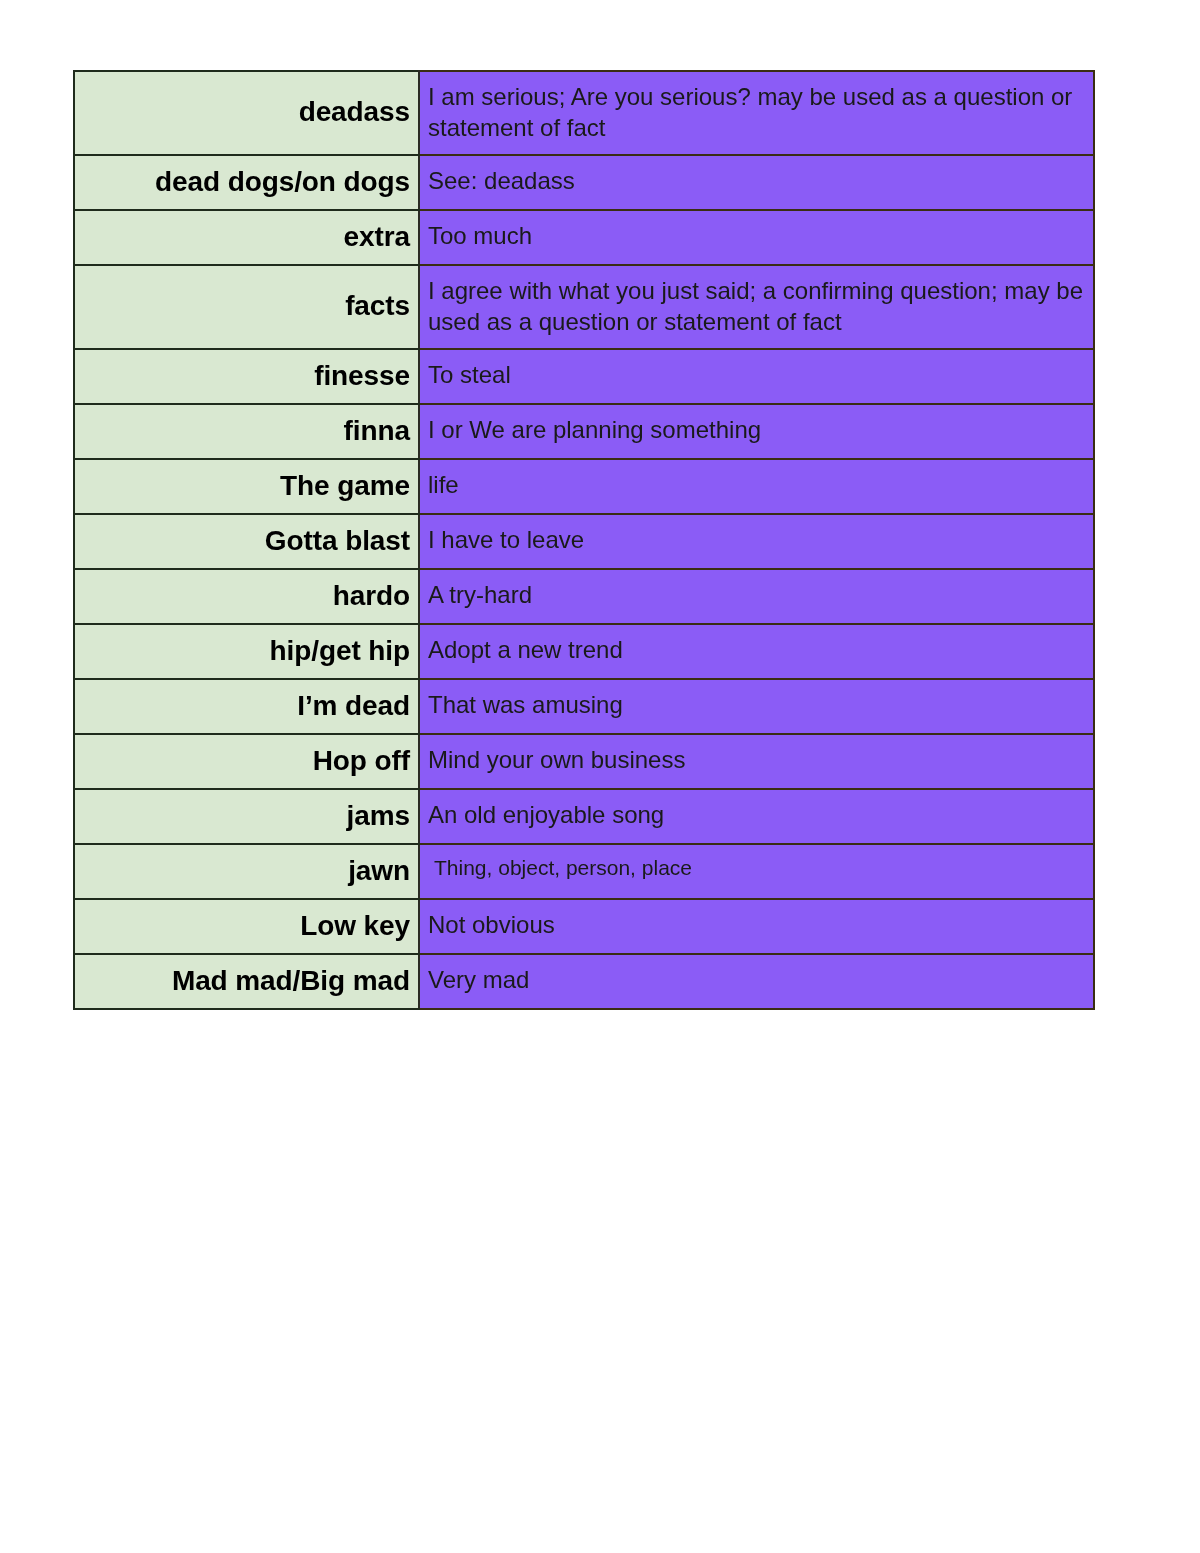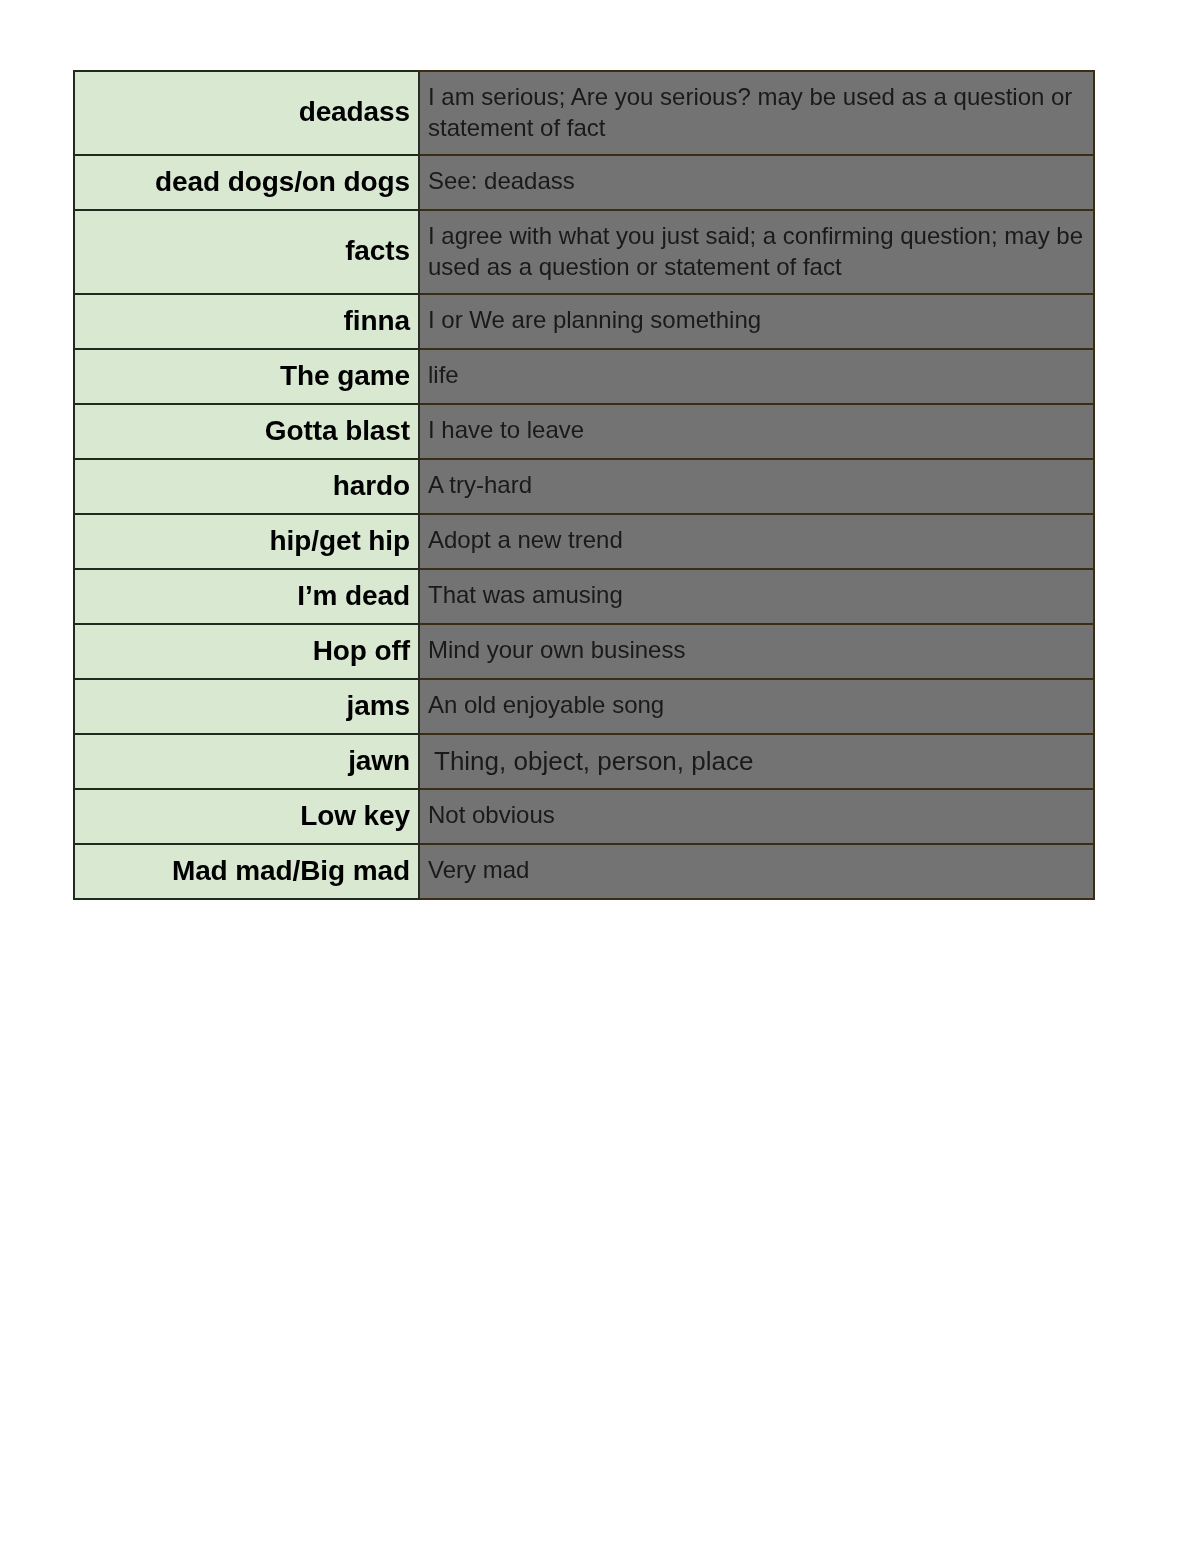--- a/index.html
+++ b/index.html
@@ -47,37 +47,37 @@
     vertical-align: middle;
     font-weight: bold;
     font-size: 28px;
     line-height: 1.18;
     color: #000000;
     padding: 9px 8px 11px 10px;
     letter-spacing: -0.1px;
   }
 
   td.def-cell {
-    background: #737373;
+    background: #8b5cf6;
     border-top: 2px solid #3a2d13;
     border-bottom: 2px solid #3a2d13;
     border-right: 2px solid #3a2d13;
     border-left: 2px solid #2b2b24;
     text-align: left;
     vertical-align: top;
     font-weight: normal;
     font-size: 24px;
     line-height: 1.31;
     color: #1a1a1a;
     padding: 9px 6px 10px 8px;
   }
 
   
   td.def-cell.def-indent {
-    font-size: 26px;
+    font-size: 21px;
     padding-left: 14px;
   }
 </style>
 </head>
 <body>
 
 <div class="page">
   <table class="glossary-table">
     <colgroup>
       <col class="term-col">
@@ -86,22 +86,30 @@
     <tbody>
         <tr>
           <td class="term-cell">deadass</td>
           <td class="def-cell">I am serious; Are you serious? may be used as a question or statement of fact</td>
         </tr>
         <tr>
           <td class="term-cell">dead dogs/on dogs</td>
           <td class="def-cell">See: deadass</td>
         </tr>
         <tr>
+          <td class="term-cell">extra</td>
+          <td class="def-cell">Too much</td>
+        </tr>
+        <tr>
           <td class="term-cell">facts</td>
           <td class="def-cell">I agree with what you just said; a confirming question; may be used as a question or statement of fact</td>
+        </tr>
+        <tr>
+          <td class="term-cell">finesse</td>
+          <td class="def-cell">To steal</td>
         </tr>
         <tr>
           <td class="term-cell">finna</td>
           <td class="def-cell">I or We are planning something</td>
         </tr>
         <tr>
           <td class="term-cell">The game</td>
           <td class="def-cell">life</td>
         </tr>
         <tr>

